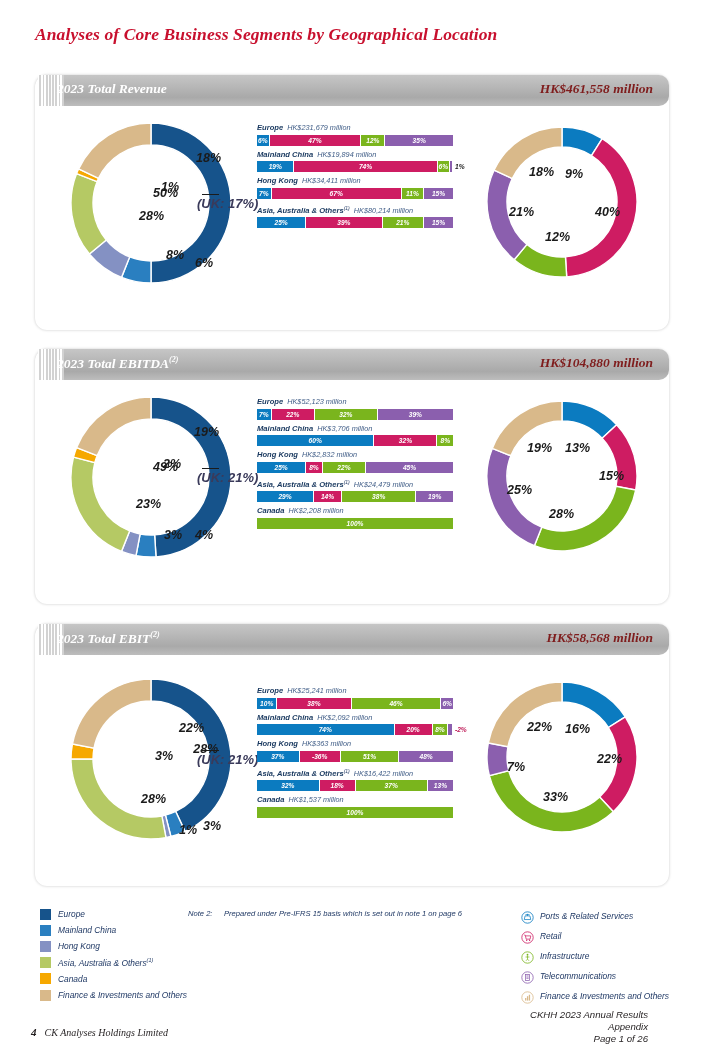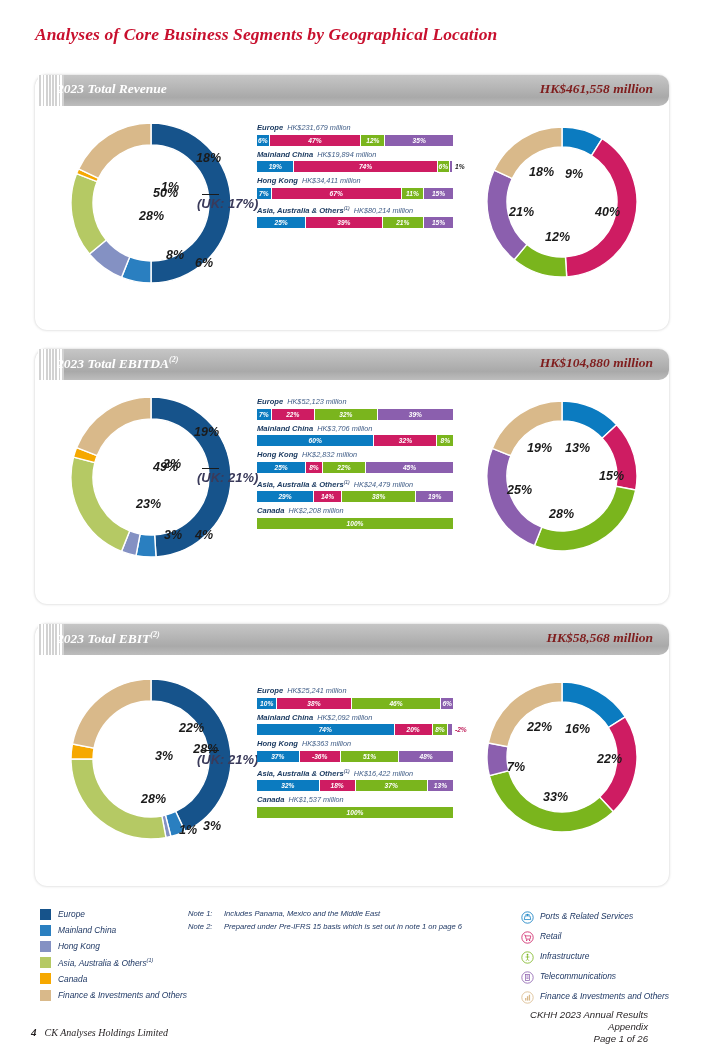--- a/index.html
+++ b/index.html
@@ -390,24 +390,20 @@
         <span class="tx">Canada</span>
       </div>
       <div class="item">
         <span class="sw" style="background: rgb(217, 185, 138);"></span>
         <span class="tx">Finance &amp; Investments and Others</span>
       </div>
     </div>
 
   <div class="notes" id="notes-block">
       <div class="nrow">
-        <span class="nlab">Note 1:</span>
-        <span>Includes Panama, Mexico and the Middle East</span>
-      </div>
-      <div class="nrow">
         <span class="nlab">Note 2:</span>
         <span>Prepared under Pre-IFRS 15 basis which is set out in note 1 on page 6</span>
       </div>
     </div>
 
   <div class="legend-right" id="legend-seg">
       <div class="item">
         <span class="ic"><svg width="13" height="13" viewBox="0 0 16 16">
             <circle cx="8" cy="8" r="7" fill="none" stroke="#0b7bc0" stroke-width="1"></circle>
             <path d="M4 10.5 L12 10.5 L11 6 L5 6 Z M8 6 L8 3.5 M5.5 4.5 L10.5 4.5" fill="none" stroke="#0b7bc0" stroke-width=".9"></path>

